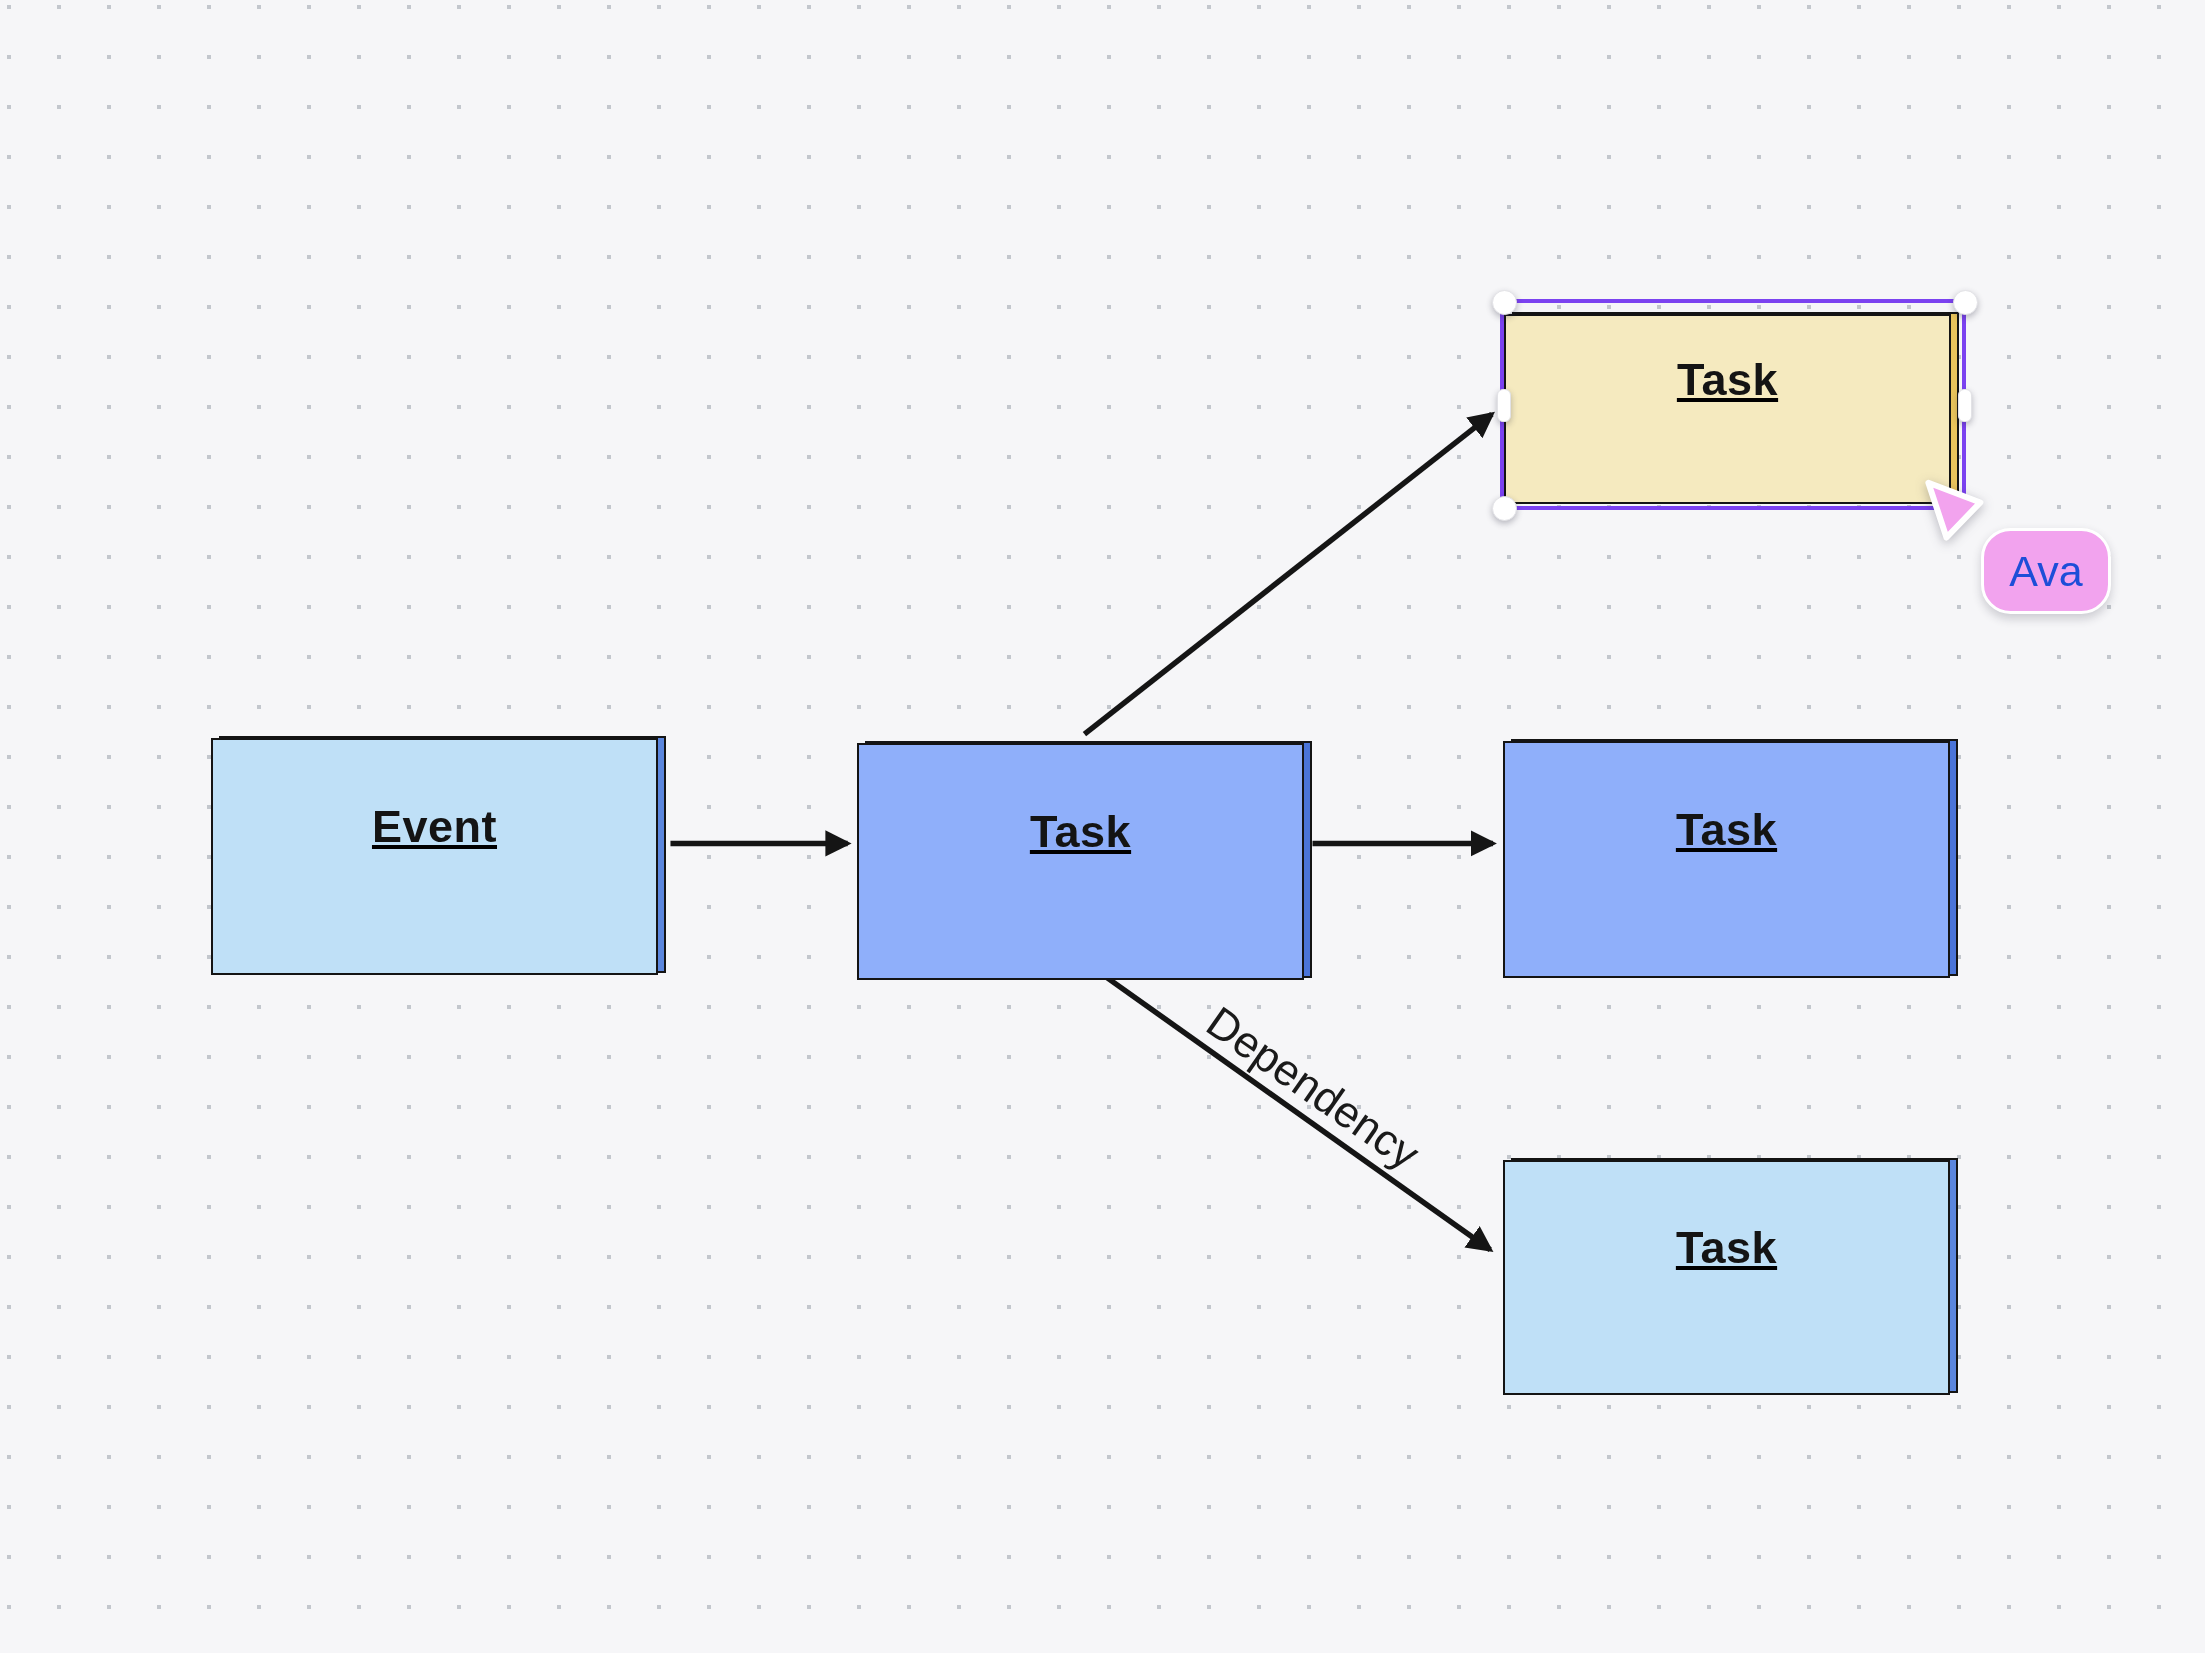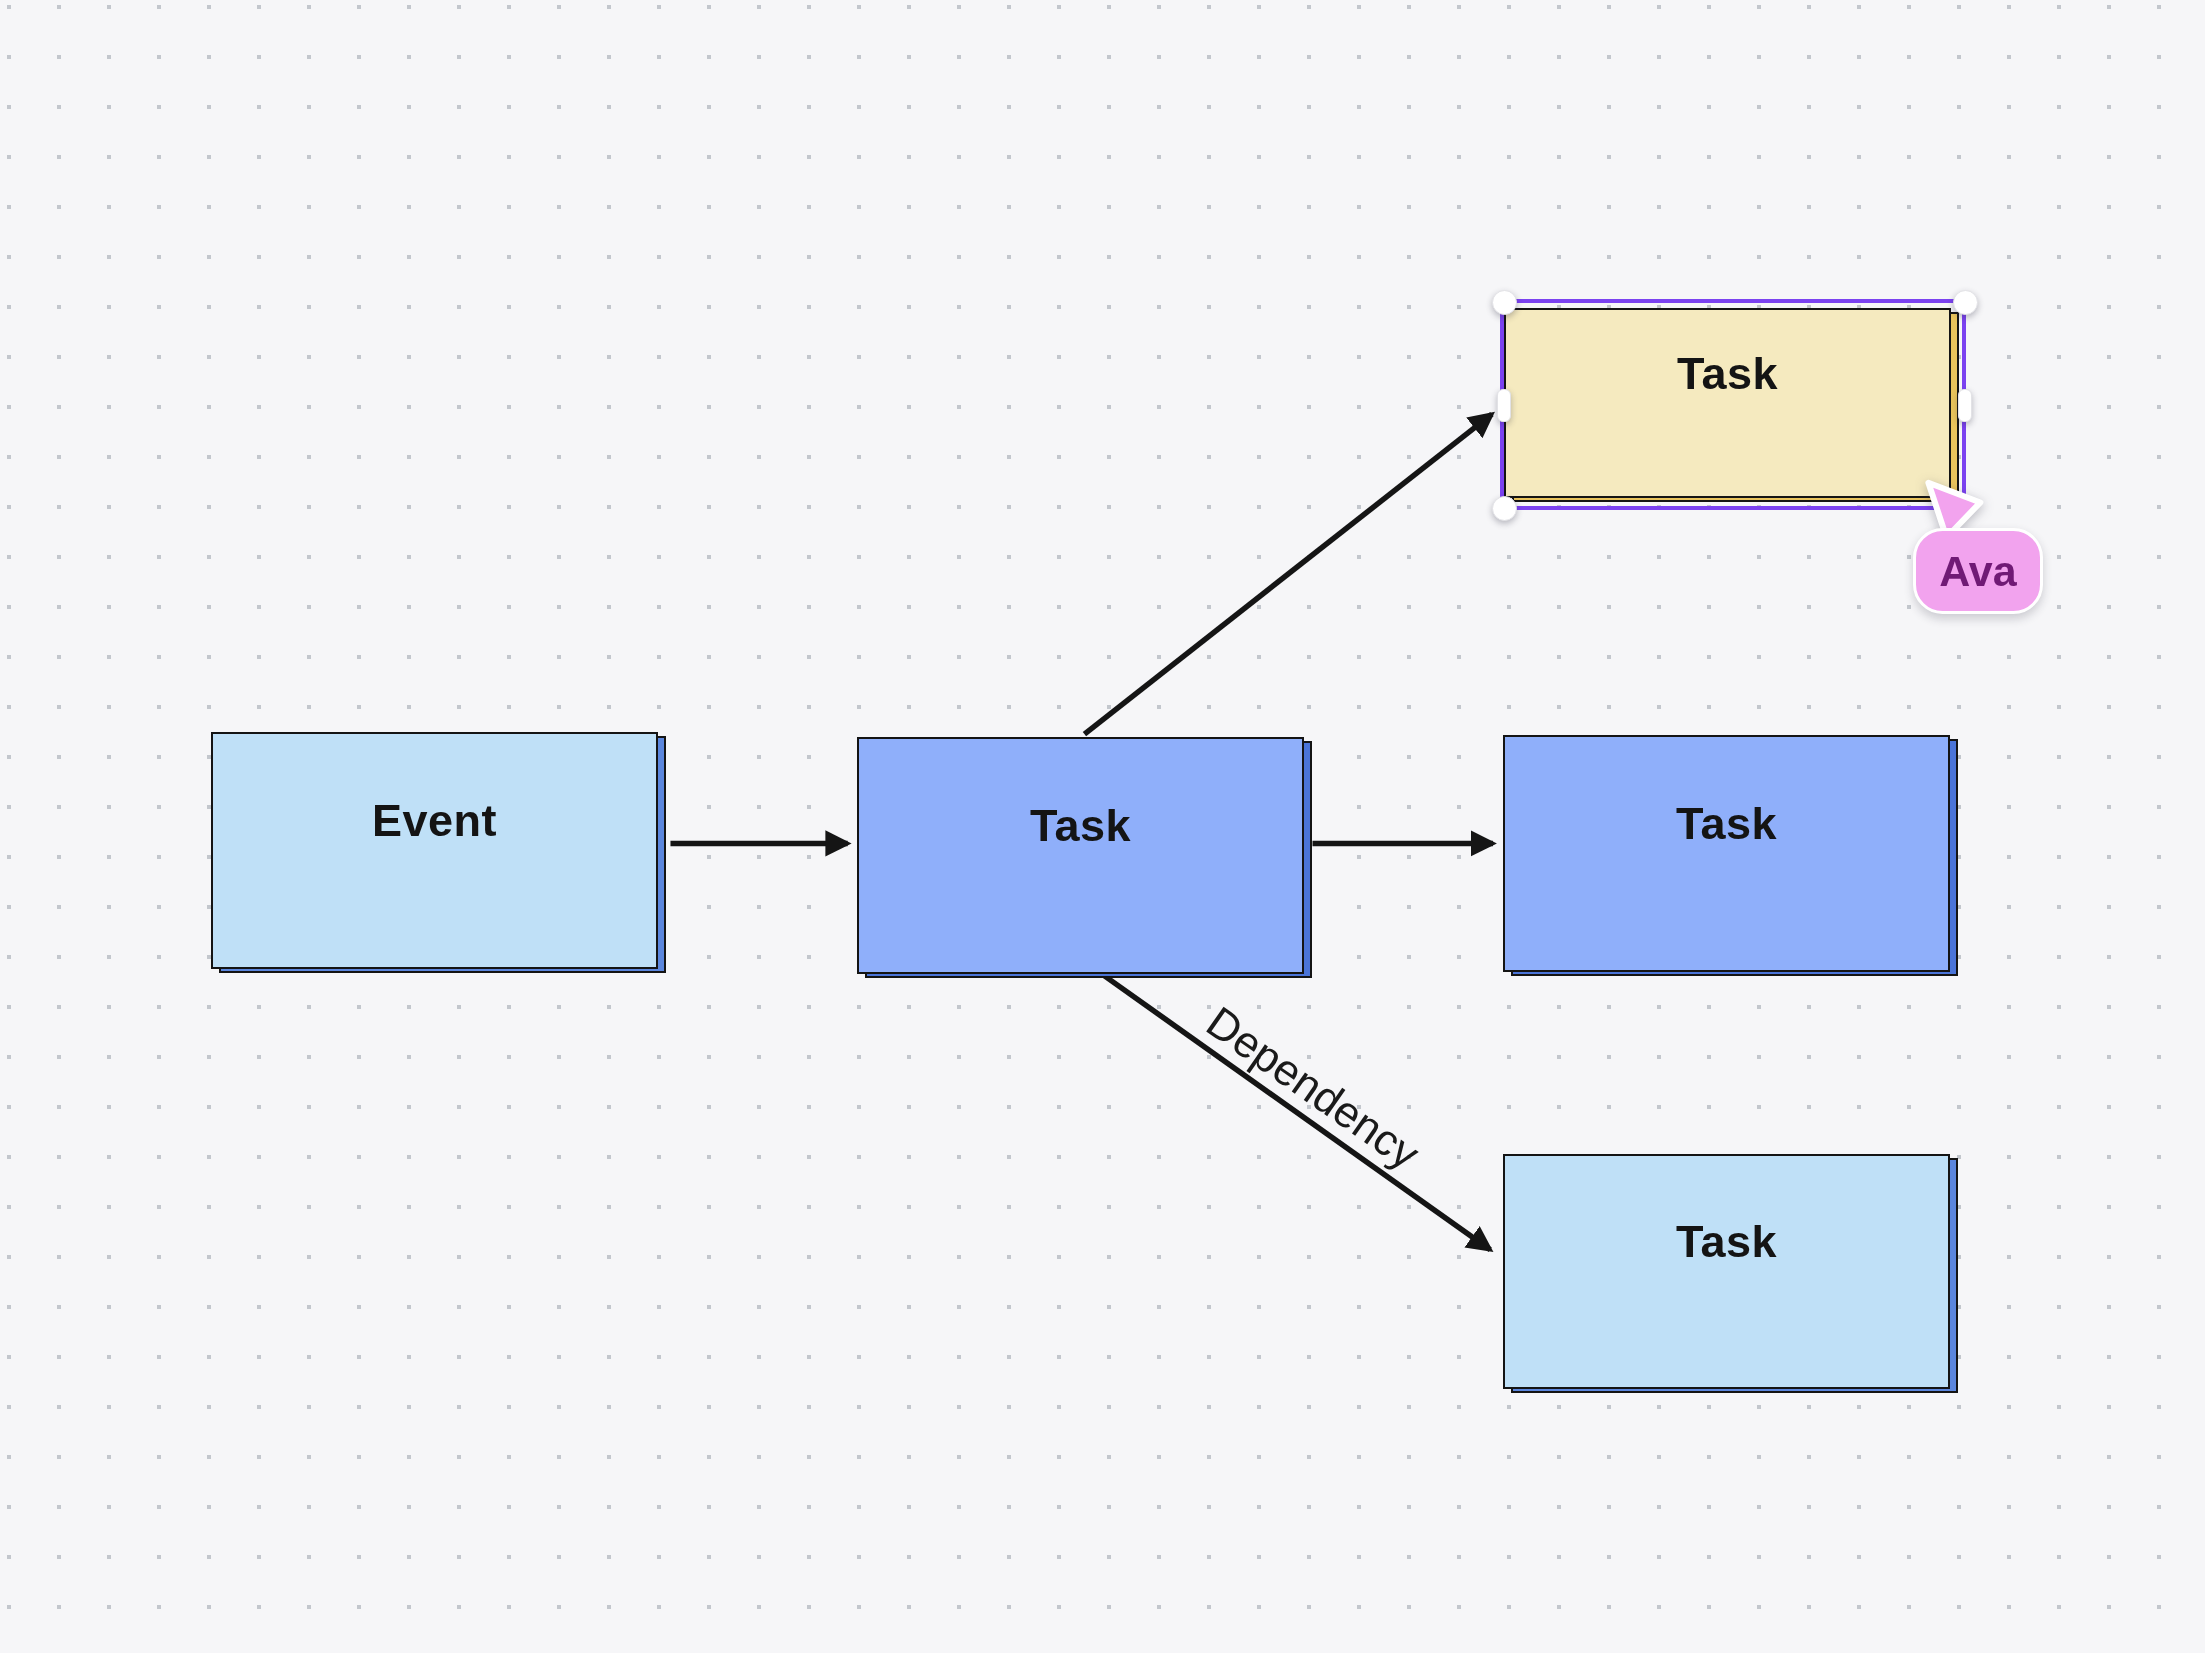--- a/index.html
+++ b/index.html
@@ -16,23 +16,23 @@
   
   #edges{position:absolute;left:0;top:0;}
   .edge{stroke:#151515;stroke-width:10;fill:none;}
   
   .node{position:absolute;}
   .card-shadow,.card-main{
     position:absolute;box-sizing:border-box;
     border:2.7px solid #141414;
   }
   .card-shadow{left:7.7px;top:7.7px;width:100%;height:100%;}
-  .card-main{left:0;top:4px;width:100%;height:100%;
+  .card-main{left:0;top:10px;width:100%;height:100%;
     display:flex;align-items:center;justify-content:center;
-    padding-bottom:59px;}
+    padding-bottom:59px;text-decoration:underline;}
   .card-label{
     font-size:45px;font-weight:bold;color:#141414;letter-spacing:0.5px;
   }
   .fill-lightblue .card-main{background:#bfe0f7;}
   .fill-lightblue .card-shadow{background:#5b86dd;}
   .fill-periwinkle .card-main{background:#8faffa;}
   .fill-periwinkle .card-shadow{background:#4a74d8;}
   .fill-yellow .card-main{background:#f5eabf;}
   .fill-yellow .card-shadow{background:#e9c45c;}
   
@@ -50,24 +50,24 @@
     position:absolute;background:#ffffff;
     border:1.1px solid #e2e2e6;
     box-shadow:0 2.7px 6.6px rgba(40,40,60,.30);
   }
   .handle-corner{width:23px;height:23px;border-radius:50%;}
   .handle-edge{width:11.5px;height:31px;border-radius:6px;}
   
   .cursor-svg{position:absolute;left:1912px;top:468px;
     filter:drop-shadow(0 3.3px 5.5px rgba(40,40,60,.30));}
   .cursor-name{
-    position:absolute;left:1913px;top:528px;width:130px;height:86px;
+    position:absolute;left:1981px;top:528px;width:130px;height:86px;
     box-sizing:border-box;background:#f2a3ee;border:3.8px solid #ffffff;
     border-radius:29.5px;display:flex;align-items:center;justify-content:center;
-    font-size:43px;font-weight:700;color:#701a75;
+    font-size:43px;font-weight:400;color:#1d4ed8;
     box-shadow:0 4.4px 9.8px rgba(40,40,60,.20);
   }
 </style>
 </head>
 <body>
 
 <div id="canvas">
 
   <svg id="edges" width="2205" height="1654" viewBox="0 0 4032 3024">
     <defs>

